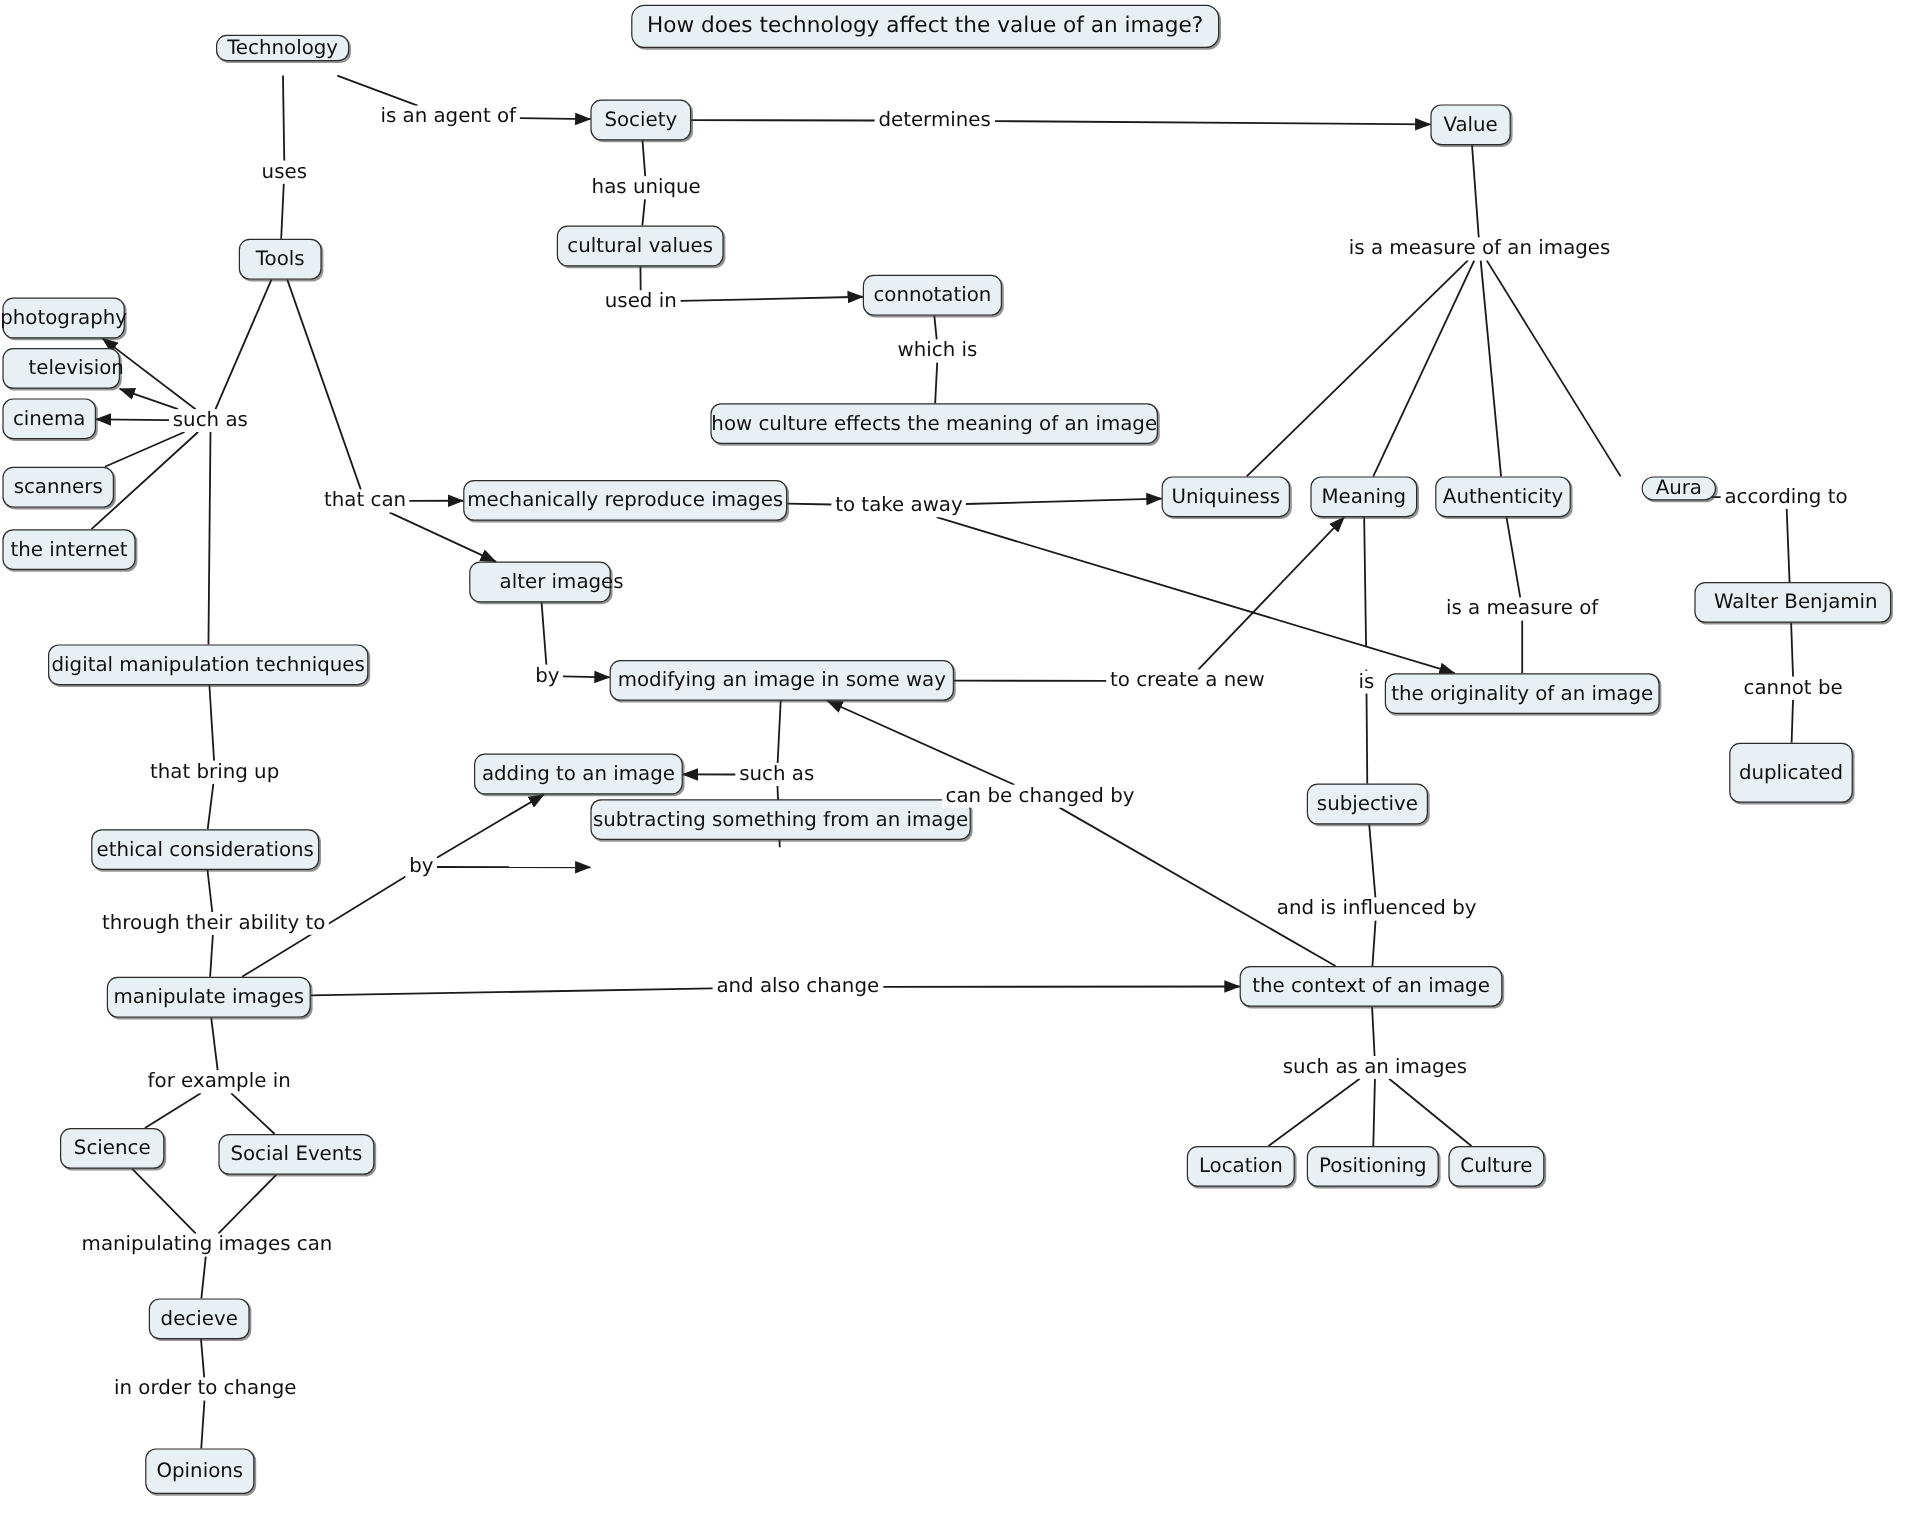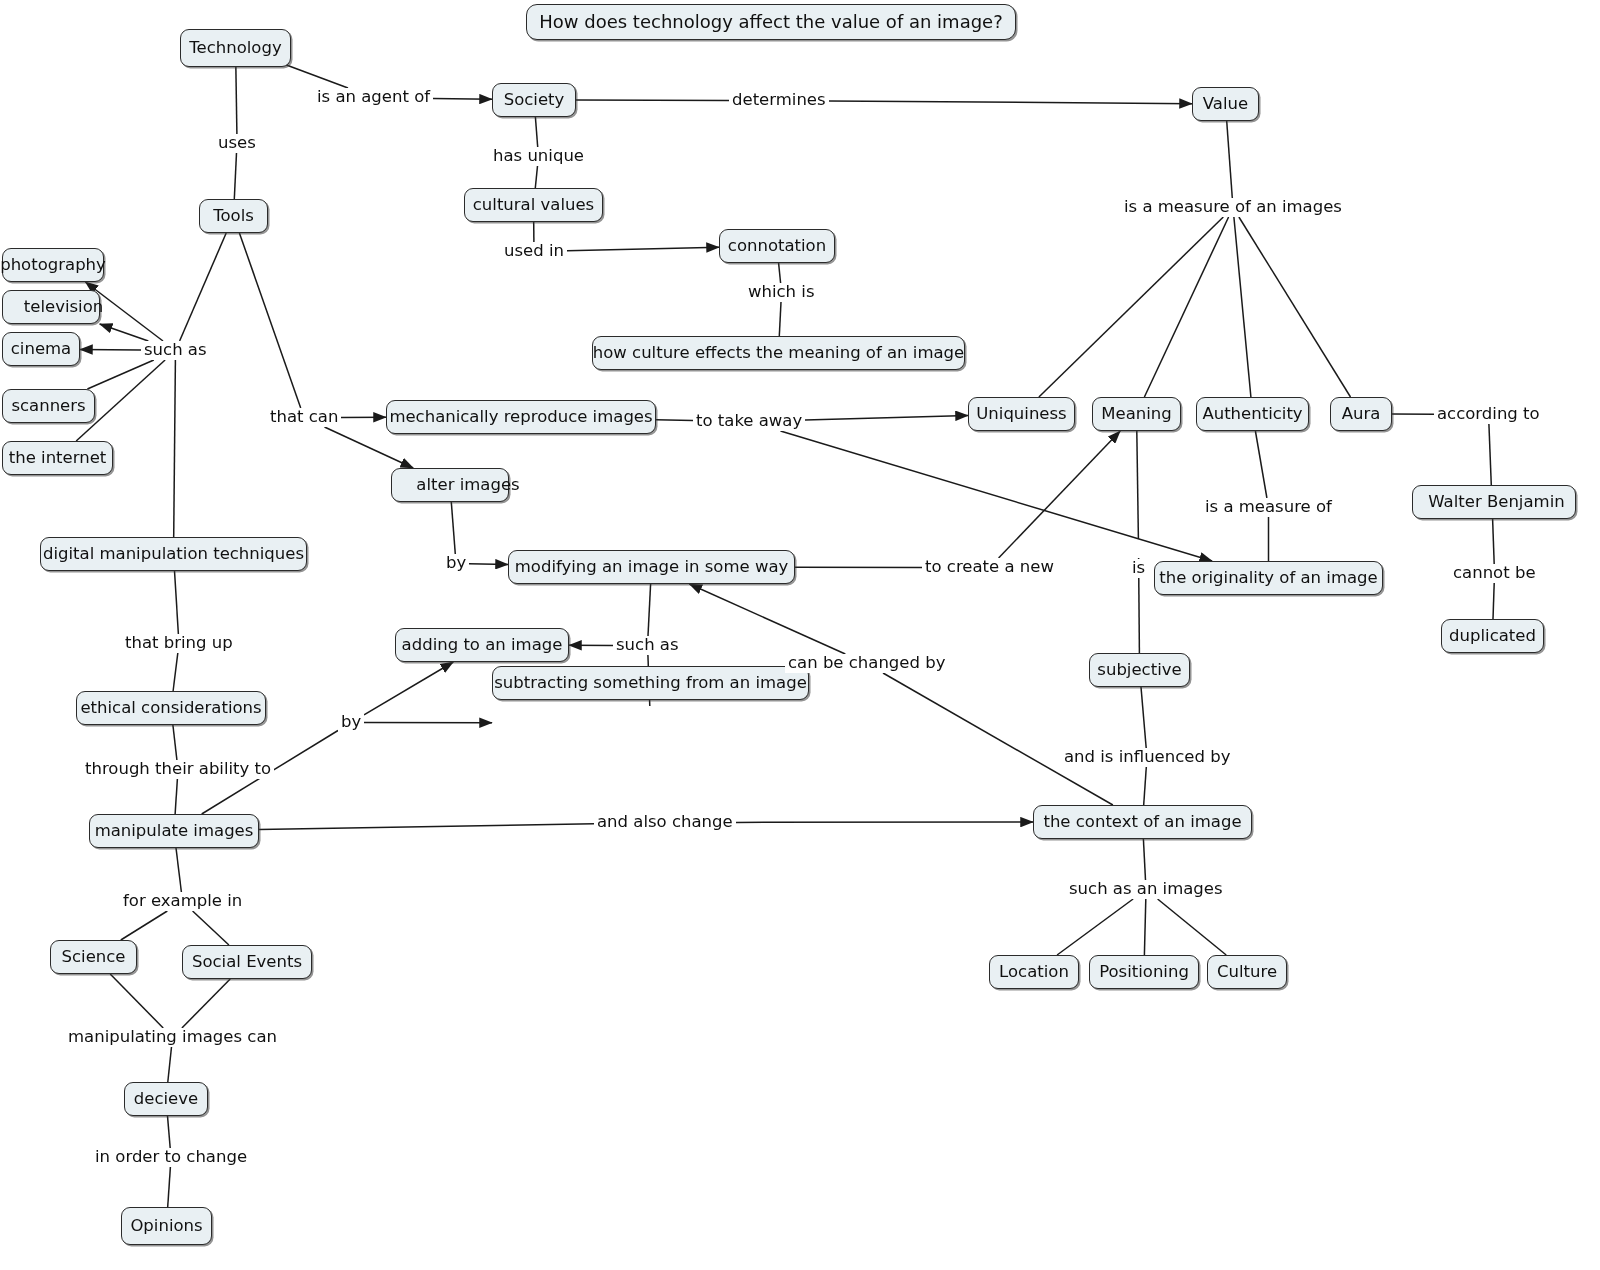--- a/index.html
+++ b/index.html
@@ -133,43 +133,43 @@
         <line x1="192.6" y1="911.0" x2="228.9" y2="945.0" stroke="#1a1a1a" stroke-width="1.5"></line>
         <line x1="110.2" y1="974.0" x2="163.2" y2="1028.0" stroke="#1a1a1a" stroke-width="1.5"></line>
         <line x1="230.2" y1="979.0" x2="181.9" y2="1028.0" stroke="#1a1a1a" stroke-width="1.5"></line>
         <line x1="171.5" y1="1047.0" x2="167.8" y2="1082.0" stroke="#1a1a1a" stroke-width="1.5"></line>
         <line x1="167.5" y1="1116.0" x2="170.2" y2="1148.0" stroke="#1a1a1a" stroke-width="1.5"></line>
         <line x1="170.4" y1="1167.0" x2="167.7" y2="1207.0" stroke="#1a1a1a" stroke-width="1.5"></line>
       </g>
   </svg>
   <div id="nodes-layer">
       <div class="node title" style="left: 526px; top: 4px; width: 490px; height: 36px;">How does technology affect the value of an image?</div>
-      <div class="node" style="left: 180px; top: 29px; width: 111px; height: 38px;">Technology</div>
+      <div class="node" style="left: 180px; top: 29px; width: 111px; height: 22px;">Technology</div>
       <div class="node" style="left: 492px; top: 83px; width: 84px; height: 34px;">Society</div>
       <div class="node" style="left: 1192px; top: 87px; width: 67px; height: 34px;">Value</div>
       <div class="node" style="left: 199px; top: 199px; width: 69px; height: 34px;">Tools</div>
       <div class="node" style="left: 464px; top: 188px; width: 139px; height: 34px;">cultural values</div>
       <div class="node" style="left: 719px; top: 229px; width: 116px; height: 34px;">connotation</div>
       <div class="node" style="left: 2px; top: 248px; width: 102px; height: 34px;">photography</div>
       <div class="node" style="left: 2px; top: 290px; width: 98px; height: 34px; padding-left: 36px;">television</div>
       <div class="node" style="left: 2px; top: 332px; width: 78px; height: 34px;">cinema</div>
       <div class="node" style="left: 592px; top: 336px; width: 373px; height: 34px;">how culture effects the meaning of an image</div>
       <div class="node" style="left: 2px; top: 389px; width: 93px; height: 34px;">scanners</div>
       <div class="node" style="left: 386px; top: 400px; width: 270px; height: 34px;">mechanically reproduce images</div>
       <div class="node" style="left: 968px; top: 397px; width: 107px; height: 34px;">Uniquiness</div>
       <div class="node" style="left: 1092px; top: 397px; width: 89px; height: 34px;">Meaning</div>
       <div class="node" style="left: 1196px; top: 397px; width: 113px; height: 34px;">Authenticity</div>
-      <div class="node" style="left: 1330px; top: 397px; width: 62px; height: 34px;">Aura</div>
+      <div class="node" style="left: 1368px; top: 397px; width: 62px; height: 20px; border-radius: 15px;">Aura</div>
       <div class="node" style="left: 2px; top: 441px; width: 111px; height: 34px;">the internet</div>
       <div class="node" style="left: 391px; top: 468px; width: 118px; height: 34px; padding-left: 47px;">alter images</div>
       <div class="node" style="left: 1412px; top: 485px; width: 164px; height: 34px; padding-left: 16px;">Walter Benjamin</div>
       <div class="node" style="left: 40px; top: 537px; width: 267px; height: 34px;">digital manipulation techniques</div>
       <div class="node" style="left: 508px; top: 550px; width: 287px; height: 34px;">modifying an image in some way</div>
       <div class="node" style="left: 1154px; top: 561px; width: 229px; height: 34px;">the originality of an image</div>
-      <div class="node" style="left: 1441px; top: 619px; width: 103px; height: 34px;">duplicated</div>
+      <div class="node" style="left: 1441px; top: 619px; width: 103px; height: 50px;">duplicated</div>
       <div class="node" style="left: 395px; top: 628px; width: 174px; height: 34px;">adding to an image</div>
       <div class="node" style="left: 1089px; top: 653px; width: 101px; height: 34px;">subjective</div>
       <div class="node" style="left: 76px; top: 691px; width: 190px; height: 34px;">ethical considerations</div>
       <div class="node" style="left: 492px; top: 666px; width: 317px; height: 34px;">subtracting something from an image</div>
       <div class="node" style="left: 1033px; top: 805px; width: 219px; height: 34px;">the context of an image</div>
       <div class="node" style="left: 89px; top: 814px; width: 170px; height: 34px;">manipulate images</div>
       <div class="node" style="left: 50px; top: 940px; width: 87px; height: 34px;">Science</div>
       <div class="node" style="left: 182px; top: 945px; width: 130px; height: 34px;">Social Events</div>
       <div class="node" style="left: 989px; top: 955px; width: 90px; height: 34px;">Location</div>
       <div class="node" style="left: 1089px; top: 955px; width: 110px; height: 34px;">Positioning</div>

